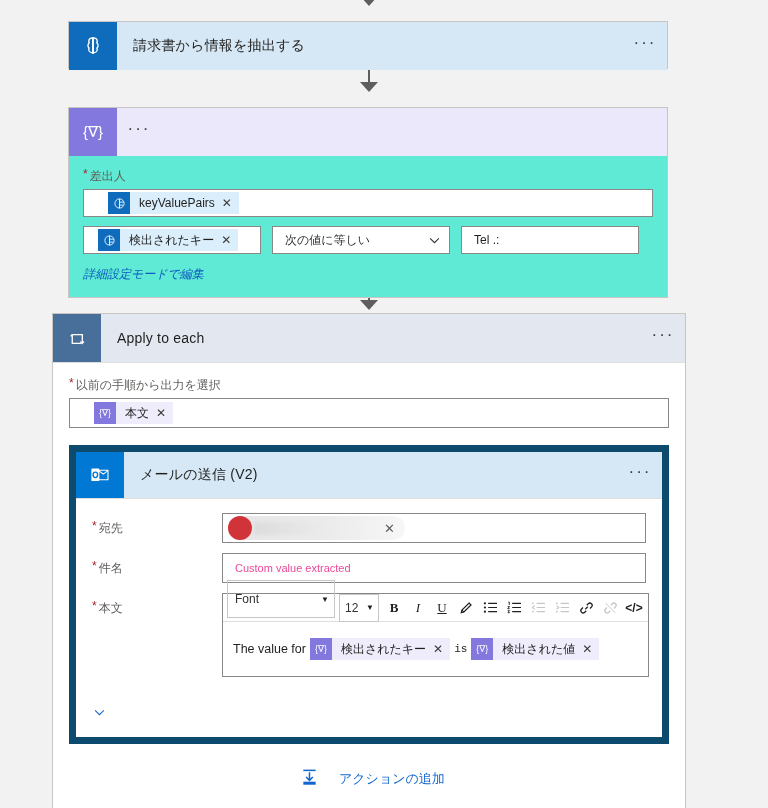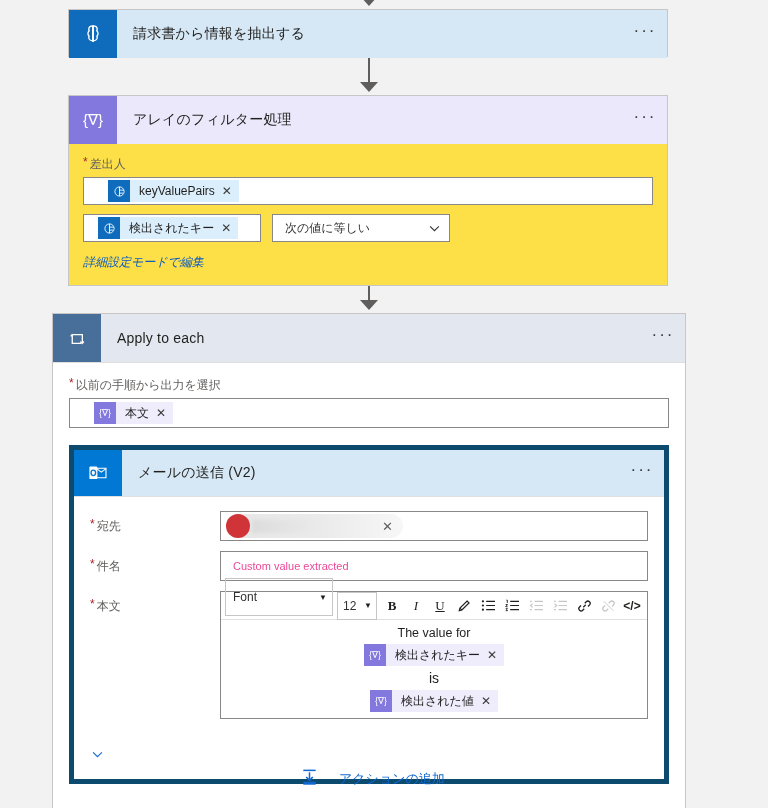--- a/index.html
+++ b/index.html
@@ -12,23 +12,24 @@
     background: #f2f2f2;
     font-family: "Liberation Sans", "DejaVu Sans", sans-serif;
     font-size: 13px;
     color: #323130;
     overflow: hidden;
     position: relative;
   }
 
   
   .card {
-    background: #fde047;
+    background: #5eead4;
     border: 1px solid #c8c6c4;
     box-sizing: border-box;
+    margin-top: 12px;
   }
   .card-header {
     display: flex;
     align-items: stretch;
     height: 48px;
     position: relative;
   }
   .card-icon {
     width: 48px;
     min-width: 48px;
@@ -223,21 +224,21 @@
     height: 48px;
     border-bottom: 1px solid #e1dfdd;
   }
   #scope-apply .card-icon { background: #486f99; }
 
   .scope-body { padding: 14px 16px 0 16px; }
 
   
   #card-email {
     margin-top: 17px;
-    border: 5px solid #0c4a6e;
+    border: 7px solid #0c4a6e;
     background: #ffffff;
   }
   #card-email .card-header { background: #d6e8f5; height: 46px; }
   #card-email .card-icon { background: #0078d4; }
 
   .form-row {
     display: flex;
     align-items: flex-start;
     margin-bottom: 10px;
   }
@@ -353,21 +354,20 @@
 
   .rte-content {
     min-height: 42px;
     display: flex;
     align-items: center;
     flex-wrap: wrap;
     padding: 6px 10px;
     gap: 4px;
     font-size: 12.5px;
     color: #201f1e;
-    flex-direction: column;
   }
 
   #advanced-options { margin: 18px 0 14px 2px; }
 
   
   #add-action {
     position: absolute;
     left: 300px;
     top: 768px;
     display: flex;
@@ -401,21 +401,20 @@
     <div class="card-title">請求書から情報を抽出する</div>
     <div class="ellipsis-btn">···</div>
   </div>
 </div>
 
 <div class="card" id="card-filter">
   <div class="card-header">
     <div class="card-icon">
       <span>{∇}</span>
     </div>
-    <div class="card-title">アレイのフィルター処理</div>
     <div class="ellipsis-btn">···</div>
   </div>
   <div class="card-body">
 
     <div class="field-label">
       <span class="req-star">*</span>
       <span>差出人</span>
     </div>
 
     <div class="input-box">
@@ -451,20 +450,21 @@
 
       <div class="cond-select">
         <span>次の値に等しい</span>
         <span>
           <svg width="11" height="7" viewBox="0 0 12 8" fill="none" stroke="#323130" stroke-width="1.2">
               <path d="M1 1.5 6 6.5 11 1.5"></path>
             </svg>
         </span>
       </div>
 
+      <div class="cond-value">Tel .:</div>
     </div>
 
     <div class="link" id="advanced-link">詳細設定モードで編集</div>
   </div>
 </div>
 
 <div id="scope-apply">
   <div class="card-header">
     <div class="card-icon">
       <svg width="21" height="21" viewBox="0 0 24 24" fill="none" stroke="#ffffff" stroke-width="1.5">
@@ -614,21 +614,21 @@
                 </div>
               </div>
 
               <div class="rte-content">
                 <span>The value for</span>
                 <span class="token purple">
                   <span class="tok-icon">{∇}</span>
                   <span class="tok-label">検出されたキー</span>
                   <span class="tok-x">✕</span>
                 </span>
-                <span style="font-size:14px;">is</span>
+                <span style="font-size:11px;font-family:Liberation Mono, monospace;">is</span>
                 <span class="token purple">
                   <span class="tok-icon">{∇}</span>
                   <span class="tok-label">検出された値</span>
                   <span class="tok-x">✕</span>
                 </span>
               </div>
             </div>
           </div>
         </div>
 

